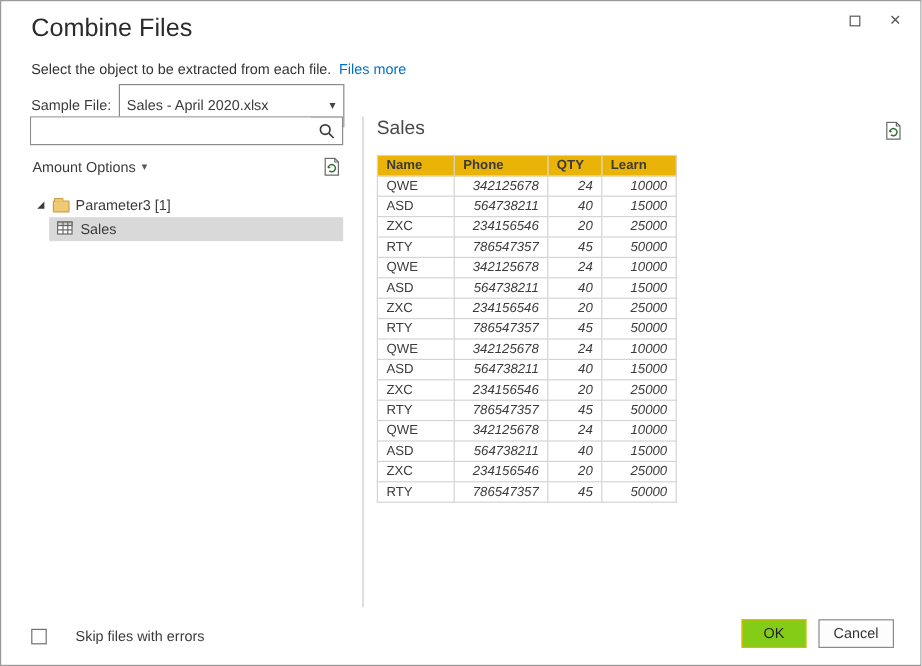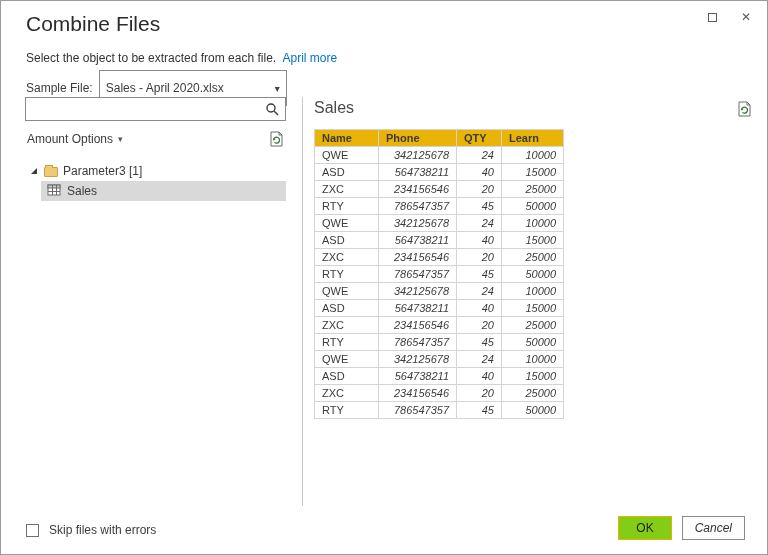--- a/index.html
+++ b/index.html
@@ -71,44 +71,44 @@
   table.preview th, table.preview td { border: 1px solid #d4d4d4; padding: 2px 7px; height: 17px; }
   table.preview th { background: #eab308; font-weight: 700; text-align: left; color: #3b3b3b; }
   table.preview td.txt { text-align: left; }
   table.preview td.num { text-align: right; font-style: italic; }
   table.preview th:nth-child(1), table.preview td:nth-child(1) { width: 64px; }
   table.preview th:nth-child(2), table.preview td:nth-child(2) { width: 78px; }
   table.preview th:nth-child(3), table.preview td:nth-child(3) { width: 45px; margin-left: 44px; }
   table.preview th:nth-child(4), table.preview td:nth-child(4) { width: 62px; }
 
   
-  .chk-row { position: absolute; left: 25px; bottom: 17px; display: flex; align-items: center; gap: 10px; font-size: 12px; cursor: pointer; }
+  .chk-row { position: absolute; left: 25px; bottom: 17px; display: flex; align-items: center; gap: 24px; font-size: 12px; cursor: pointer; }
   .chk-box { width: 13px; height: 13px; border: 1px solid #707070; background: #fff; display: inline-block; }
   .buttons { position: absolute; right: 22px; bottom: 14px; display: flex; gap: 10px; }
   button { font-family: "Liberation Sans", sans-serif; font-size: 12px; cursor: pointer; height: 24px; }
   button.ok { background: #84cc16; border: 1px solid #e0b700; padding: 0 17px; color: #1f1f1f; }
-  button.cancel { background: #fdfdfd; border: 1px solid #8a8a8a; padding: 0 12px; color: #333; font-style: italic; }
+  button.cancel { background: #fdfdfd; border: 1px solid #8a8a8a; padding: 0 12px; color: #333; }
 </style>
 </head>
 <body>
 
 <div class="dialog">
 
   <div class="win-controls">
     <span class="win-btn">
         <span class="max-box"></span>
       </span>
     <span class="win-btn">✕</span>
   </div>
 
   <div class="title">Combine Files</div>
 
   <div class="desc">
     <span>Select the object to be extracted from each file.</span>
-    <a>April more</a>
+    <a>Files more</a>
   </div>
 
   <div class="sample-row">
     <span class="sample-label">Sample File:</span>
     <div class="select">
       <span>Sales - April 2020.xlsx</span>
       <span class="caret">▾</span>
     </div>
   </div>
 

